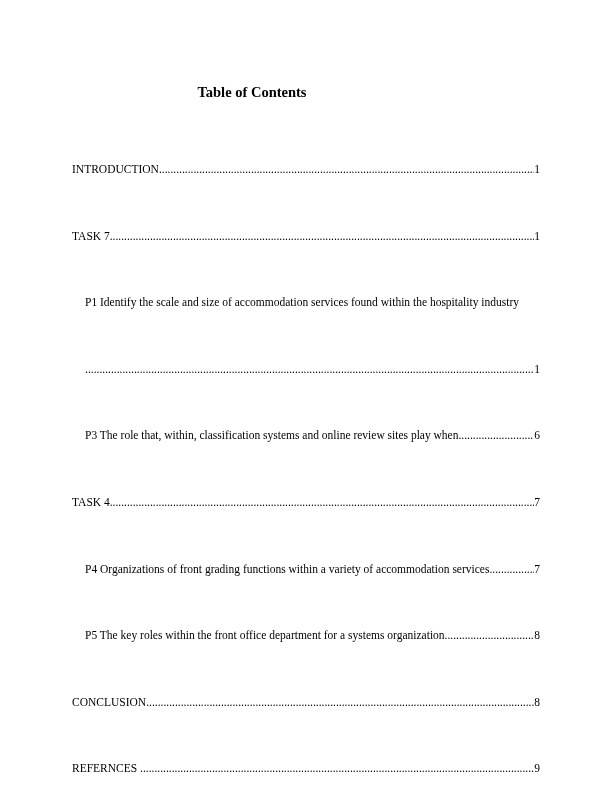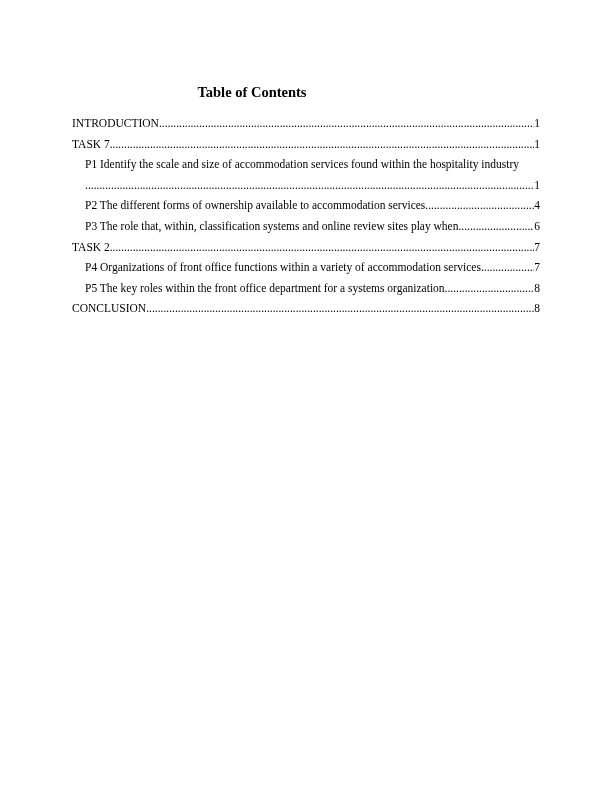--- a/index.html
+++ b/index.html
@@ -1,21 +1,21 @@
 <!DOCTYPE html>
 <html><head>
 <meta charset="utf-8">
 <style>
   html, body { margin: 0; padding: 0; background: #ffffff; }
   body { width: 612px; height: 792px; position: relative; overflow: hidden;
          font-family: "Liberation Serif", "DejaVu Serif", serif; color: #000; }
   .title { position: absolute; top: 84px; left: 0; width: 504px; text-align: center;
            font-weight: bold; font-size: 14.5px; }
   .toc { position: absolute; top: 113px; left: 72px; width: 468px; font-size: 11.5px; }
-  .entry { display: flex; align-items: baseline; height: 20.6px; line-height: 20.6px; white-space: nowrap; }
+  .entry { display: flex; align-items: baseline; height: 20.6px; line-height: 20.6px; white-space: nowrap; margin-top: 46px; }
   .entry.sub { padding-left: 13px; }
   .entry .label { flex: 0 0 auto; }
   .entry .dots { flex: 1 1 auto; overflow: hidden; white-space: nowrap; letter-spacing: 0px; }
   .entry .dots::before { content: "........................................................................................................................................................................................................................"; }
   .entry .page { flex: 0 0 auto; }
   .entry.wrap-first { justify-content: space-between; }
 </style>
 </head>
 <body>
 
@@ -35,42 +35,42 @@
   <div>
     <div class="entry sub wrap-first">
       <span class="label">P1 Identify the scale and size of accommodation services found within the hospitality industry</span>
     </div>
     <div class="entry sub">
       <span class="dots"></span>
       <span class="page">1</span>
     </div>
   </div>
   <div class="entry sub">
-    <span class="label">P2 The different forms of ownership available to accommodation services</span>
-    <span class="dots"></span>
-    <span class="page">4</span>
-  </div>
-  <div class="entry sub">
     <span class="label">P3 The role that, within, classification systems and online review sites play when</span>
     <span class="dots"></span>
     <span class="page">6</span>
   </div>
   <div class="entry">
-    <span class="label">TASK 2</span>
+    <span class="label">TASK 4</span>
     <span class="dots"></span>
     <span class="page">7</span>
   </div>
   <div class="entry sub">
-    <span class="label">P4 Organizations of front office functions within a variety of accommodation services</span>
+    <span class="label">P4 Organizations of front grading functions within a variety of accommodation services</span>
     <span class="dots"></span>
     <span class="page">7</span>
   </div>
   <div class="entry sub">
     <span class="label">P5 The key roles within the front office department for a systems organization</span>
     <span class="dots"></span>
     <span class="page">8</span>
   </div>
   <div class="entry">
     <span class="label">CONCLUSION</span>
     <span class="dots"></span>
     <span class="page">8</span>
   </div>
+  <div class="entry">
+    <span class="label" style="white-space:pre">REFERNCES </span>
+    <span class="dots"></span>
+    <span class="page">9</span>
+  </div>
 </div>
 
 </body></html>

